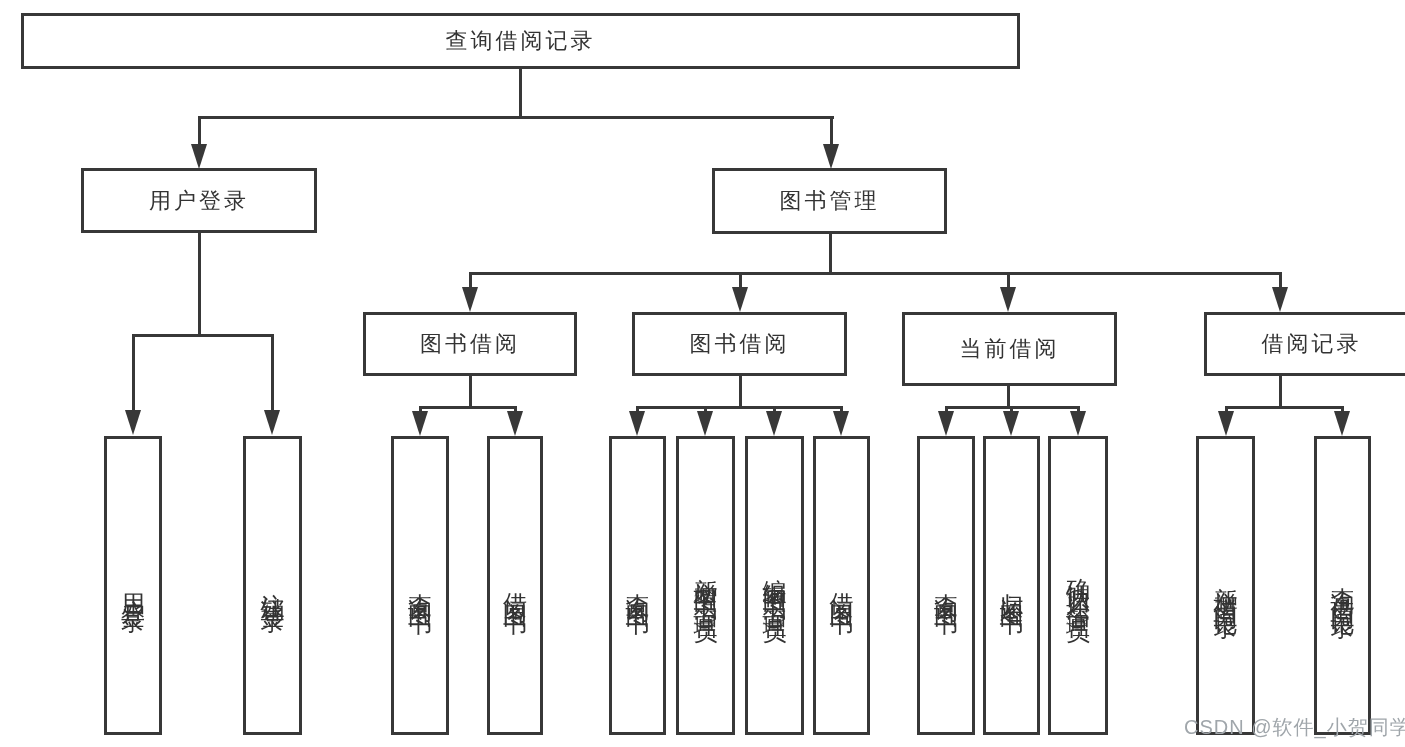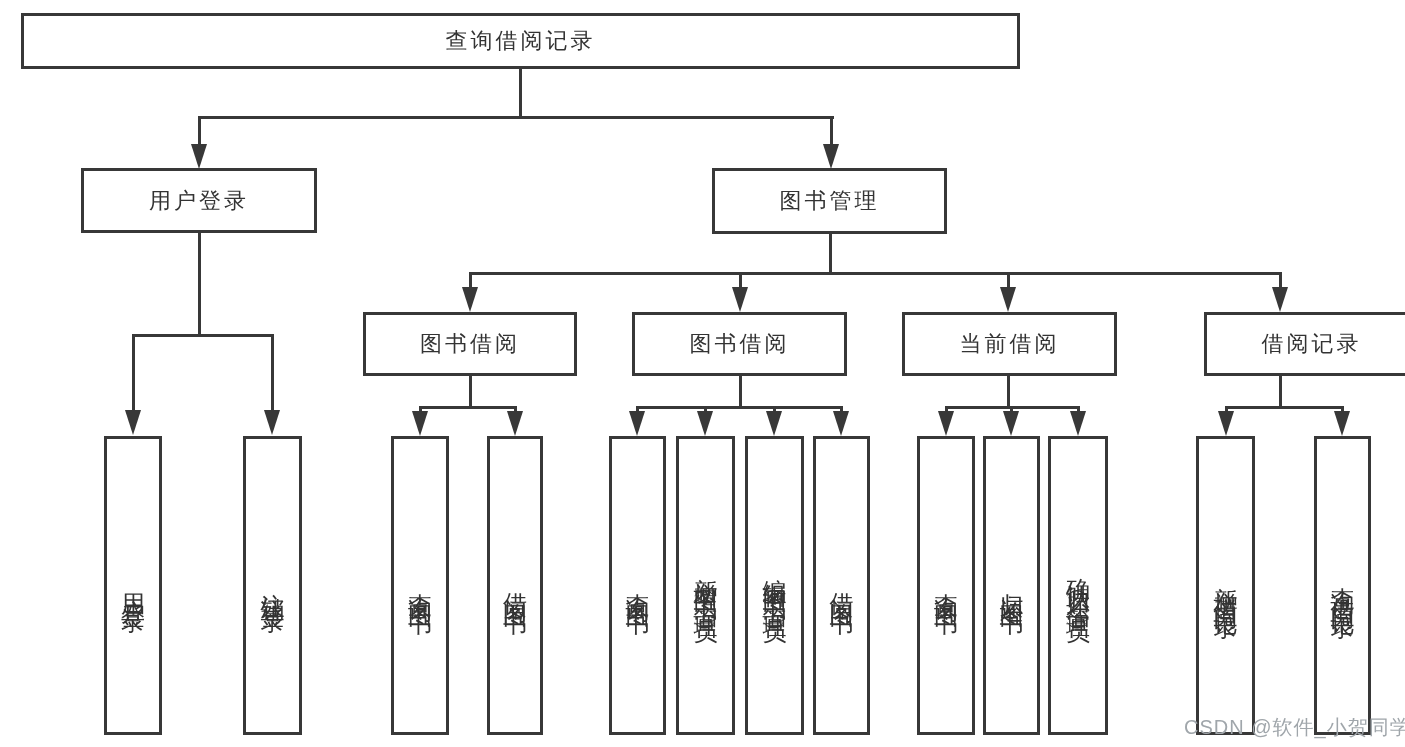--- a/index.html
+++ b/index.html
@@ -75,21 +75,21 @@
   <div class="box h" style="left:712px;top:168px;width:235px;height:66px;">
     <span>图书管理</span>
   </div>
 
   <div class="box h" style="left:363px;top:312px;width:214px;height:64px;">
     <span>图书借阅</span>
   </div>
   <div class="box h" style="left:632px;top:312px;width:215px;height:64px;">
     <span>图书借阅</span>
   </div>
-  <div class="box h" style="left:902px;top:312px;width:215px;height:64px;">
+  <div class="box h" style="left:902px;top:312px;width:215px;height:74px;">
     <span>当前借阅</span>
   </div>
   <div class="box h" style="left:1204px;top:312px;width:215px;height:64px;">
     <span>借阅记录</span>
   </div>
 
   <div class="box v" style="left:104px;top:436px;width:58px;height:299px;">
     <span>用户登录</span>
   </div>
   <div class="box v" style="left:243px;top:436px;width:59px;height:299px;">

